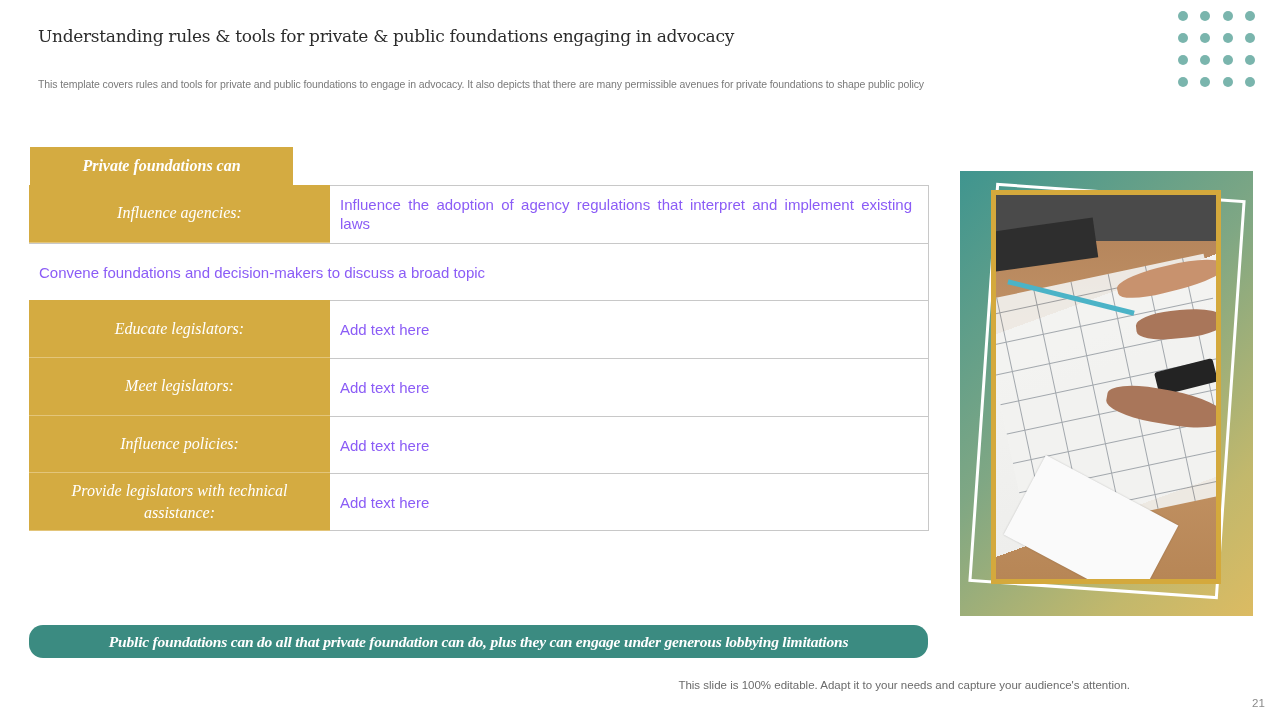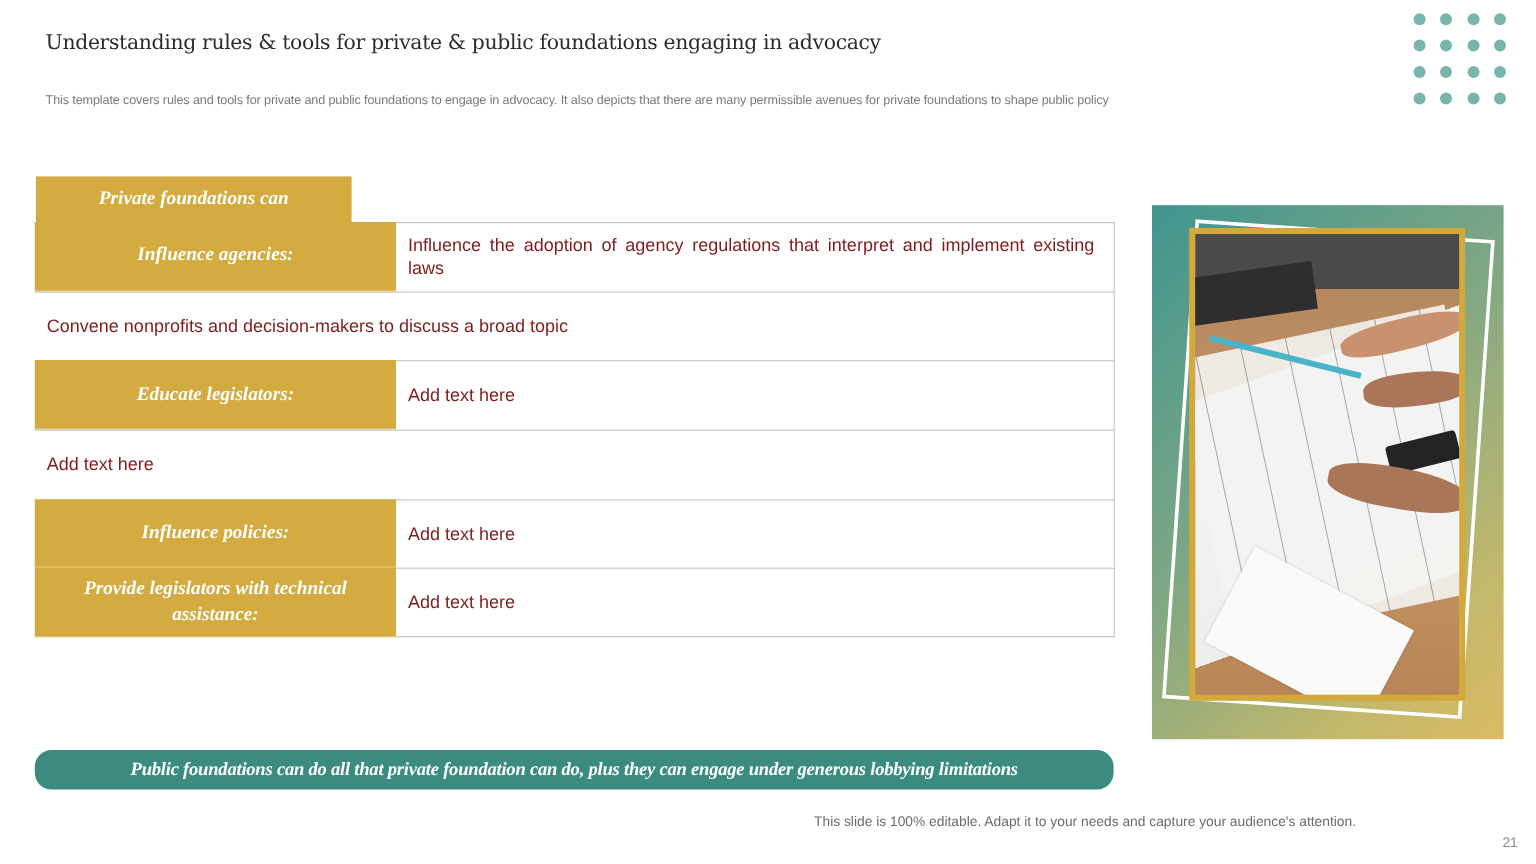--- a/index.html
+++ b/index.html
@@ -30,27 +30,27 @@
     font-family: "Liberation Serif", serif; font-style: italic; font-weight: bold;
     font-size: 16px; display: flex; align-items: center; justify-content: center;
   }
 
   .table {
     position: absolute; left: 29px; top: 185px; width: 900px;
   }
   .row { display: flex; height: 57.7px; }
   .row .label {
     width: 301px; background: #d4ab41; color: #ffffff;
-    font-family: "Liberation Serif", serif; font-style: italic; font-weight: bold;
+    font-family: "Liberation Serif", serif; font-style: italic; font-weight: normal;
     font-size: 16px; line-height: 22px; text-align: center;
     display: flex; align-items: center; justify-content: center;
     border-bottom: 1px solid #e3c57a; padding: 0 10px;
   }
   .row .value {
-    flex: 1; background: #ffffff; color: #7f1d1d;
+    flex: 1; background: #ffffff; color: #8b5cf6;
     font-size: 15px; line-height: 19px; text-align: justify;
     display: flex; align-items: center; padding: 0 16px 0 10px;
     border-top: 1px solid #c8c8c8; border-right: 1px solid #c8c8c8;
   }
   .row:last-child .value { border-bottom: 1px solid #c8c8c8; }
 
   .footer-bar {
     position: absolute; left: 29px; top: 625px; width: 899px; height: 33px;
     background: #3b8b81; color: #ffffff;
     font-family: "Liberation Serif", serif; font-style: italic; font-weight: bold;
@@ -142,27 +142,28 @@
 </div>
 
 <div class="table-header">Private foundations can</div>
 
 <div class="table">
   <div class="row">
     <div class="label">Influence agencies:</div>
     <div class="value">Influence  the adoption of agency regulations that interpret and implement existing laws</div>
   </div>
   <div class="row">
-    <div class="value">Convene nonprofits and decision-makers to discuss a broad topic</div>
+    <div class="value">Convene foundations and decision-makers to discuss a broad topic</div>
   </div>
   <div class="row">
     <div class="label">Educate legislators:</div>
     <div class="value">Add text here</div>
   </div>
   <div class="row">
+    <div class="label">Meet legislators:</div>
     <div class="value">Add text here</div>
   </div>
   <div class="row">
     <div class="label">Influence policies:</div>
     <div class="value">Add text here</div>
   </div>
   <div class="row">
     <div class="label">Provide legislators with technical assistance:</div>
     <div class="value">Add text here</div>
   </div>

